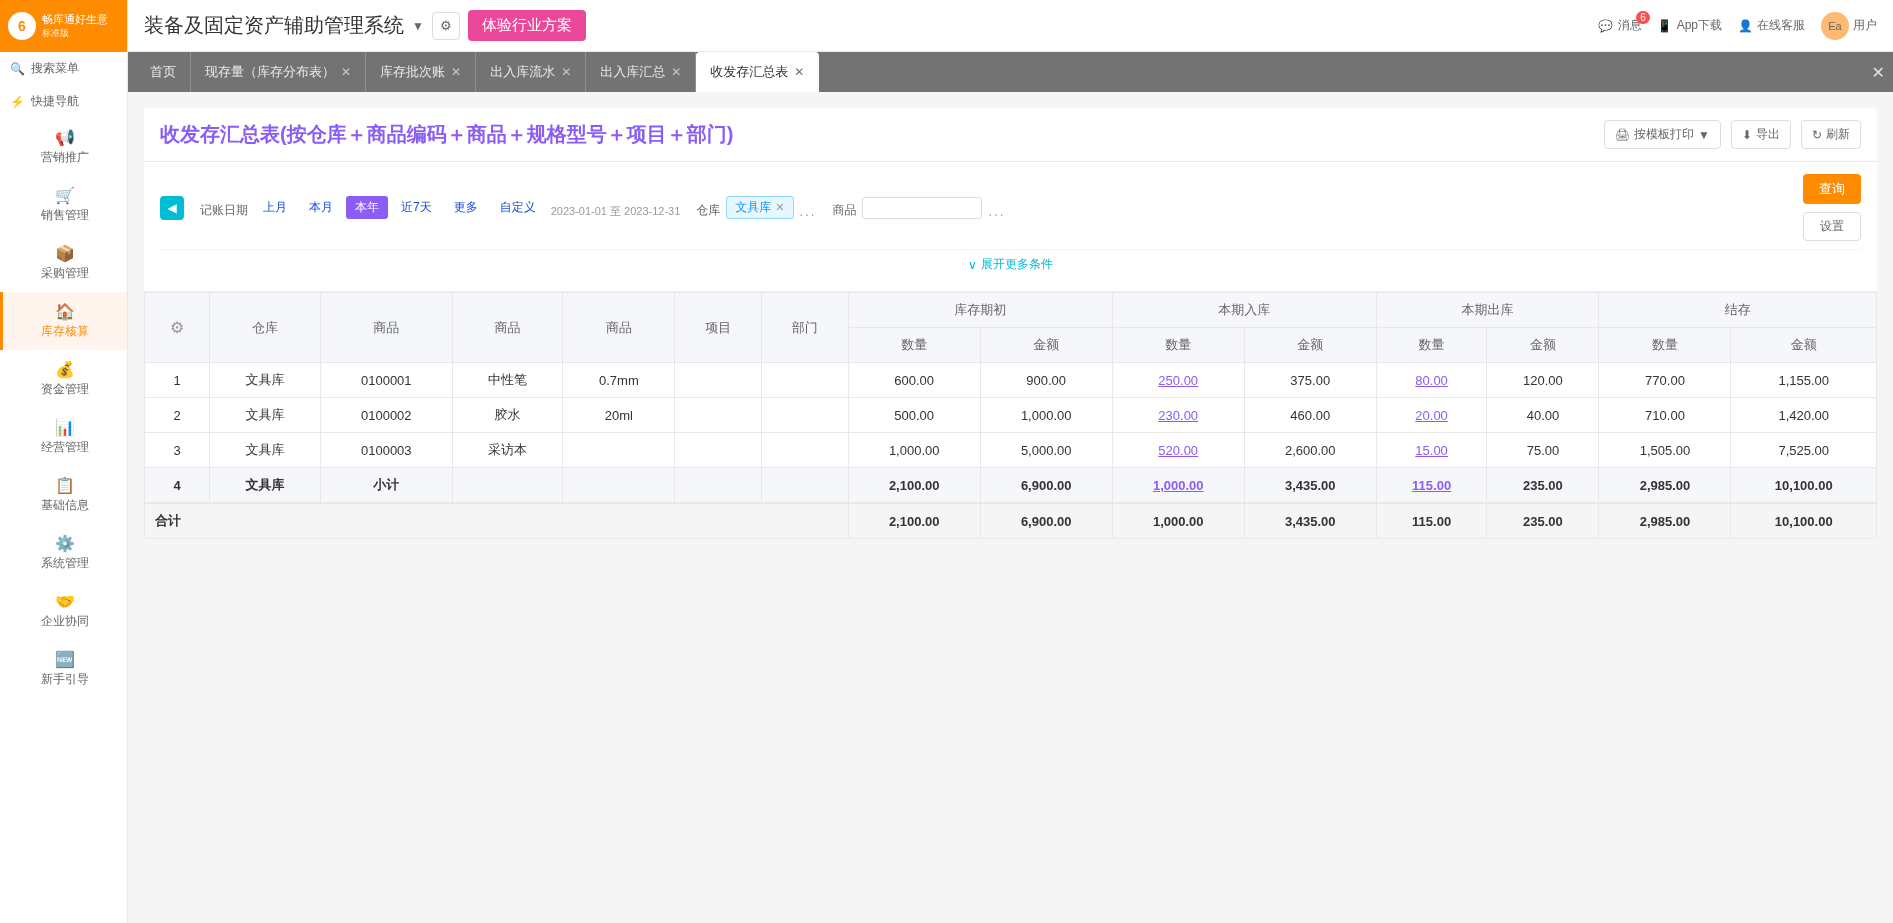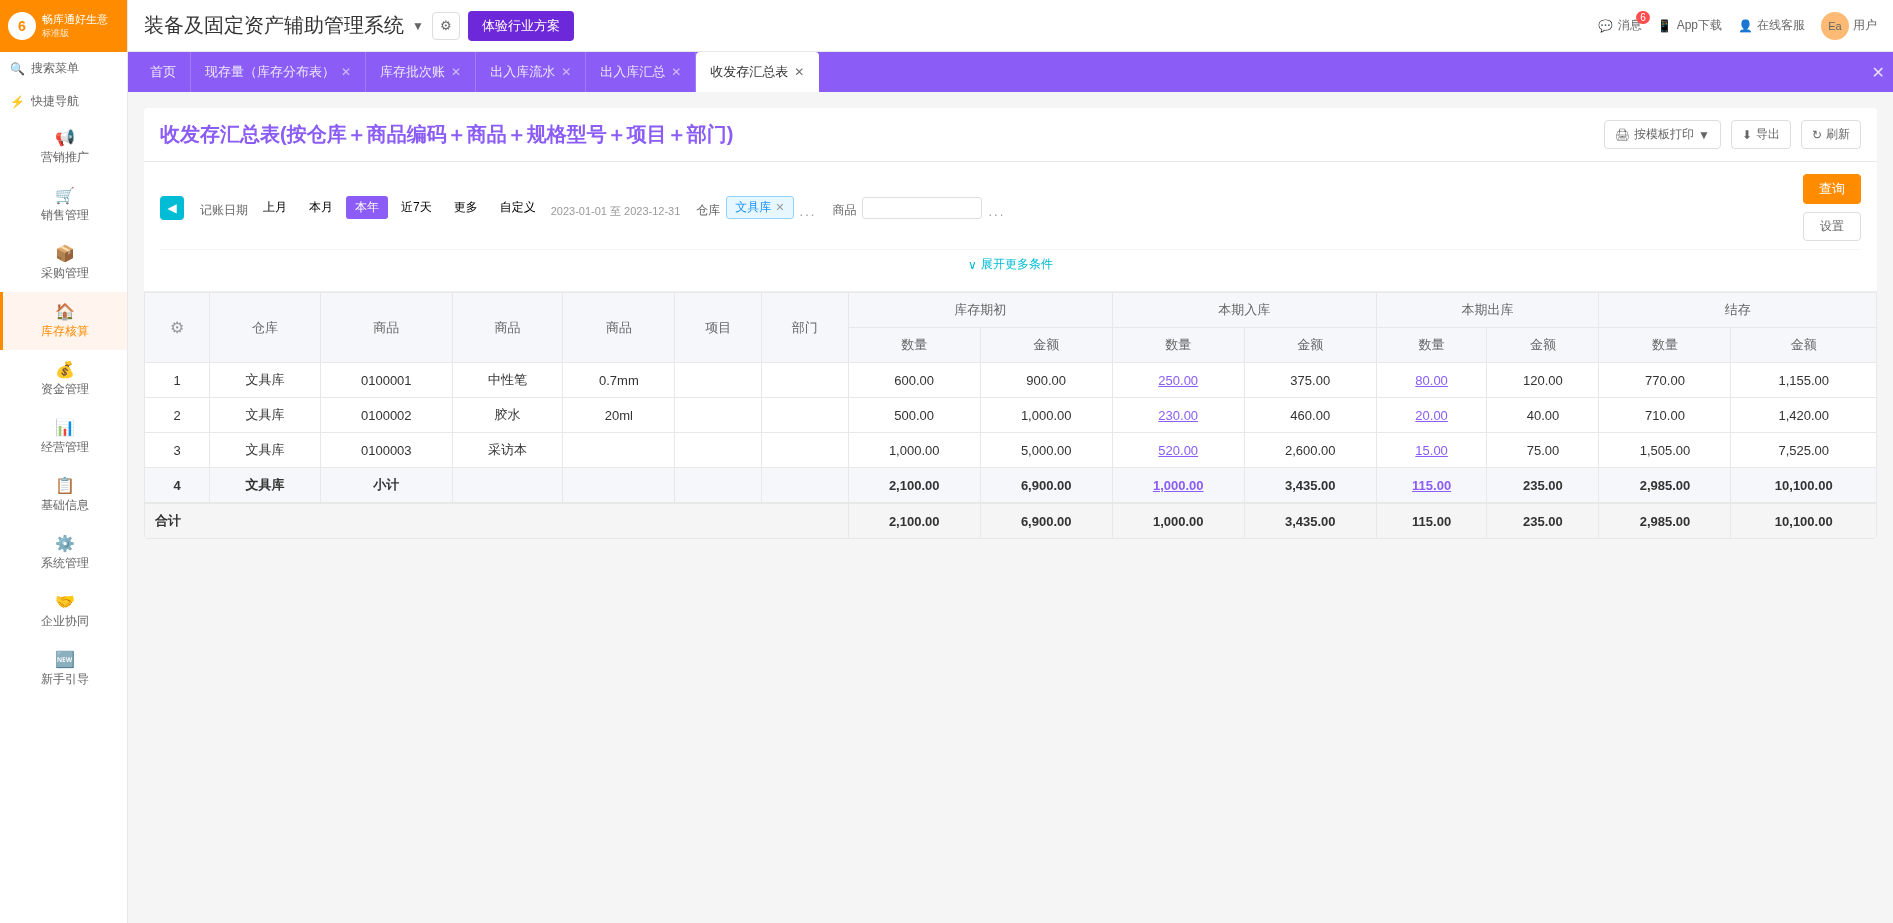--- a/index.html
+++ b/index.html
@@ -20,28 +20,28 @@
 
     
     .main { flex: 1; display: flex; flex-direction: column; overflow: hidden; }
 
     
     .topbar { height: 52px; background: #fff; border-bottom: 1px solid #e8e8e8; display: flex; align-items: center; justify-content: space-between; padding: 0 16px; flex-shrink: 0; }
     .topbar-left { display: flex; align-items: center; gap: 8px; }
     .topbar-title { font-size: 20px; color: #333; }
     .topbar-dropdown { color: #666; font-size: 12px; cursor: pointer; }
     .topbar-gear { width: 28px; height: 28px; border: 1px solid #ddd; border-radius: 4px; display: flex; align-items: center; justify-content: center; cursor: pointer; color: #666; }
-    .topbar-trial-btn { background: #6d28d9; color: #fff; border: none; padding: 6px 14px; border-radius: 4px; cursor: pointer; font-size: 13px; }
+    .topbar-trial-btn { background: #ec4899; color: #fff; border: none; padding: 6px 14px; border-radius: 4px; cursor: pointer; font-size: 15px; }
     .topbar-right { display: flex; align-items: center; gap: 16px; color: #666; font-size: 12px; }
     .topbar-right-item { display: flex; align-items: center; gap: 4px; cursor: pointer; position: relative; }
     .badge { background: #ff4d4f; color: #fff; border-radius: 10px; font-size: 10px; padding: 1px 4px; position: absolute; top: -6px; right: -8px; }
     .user-avatar { width: 28px; height: 28px; background: #fdba74; border-radius: 50%; display: flex; align-items: center; justify-content: center; font-size: 11px; color: #666; }
 
     
-    .tabbar { background: #8b5cf6; display: flex; align-items: center; padding: 0 8px; flex-shrink: 0; height: 40px; }
+    .tabbar { background: #737373; display: flex; align-items: center; padding: 0 8px; flex-shrink: 0; height: 40px; }
     .tab { display: flex; align-items: center; gap: 6px; padding: 0 14px; height: 40px; cursor: pointer; color: rgba(255,255,255,0.85); font-size: 13px; border-right: 1px solid rgba(255,255,255,0.2); }
     .tab.active { background: #fff; color: #333; border-radius: 4px 4px 0 0; }
     .tab-close { font-size: 12px; cursor: pointer; opacity: 0.7; }
     .tabbar-close-all { margin-left: auto; color: #fff; cursor: pointer; font-size: 16px; opacity: 0.8; }
 
     
     .page-content { flex: 1; background: #f5f5f5; overflow-y: auto; padding: 16px; }
 
     
     .page-title-bar { background: #fff; padding: 12px 16px; border-radius: 4px 4px 0 0; display: flex; align-items: center; justify-content: space-between; border-bottom: 1px solid #e8e8e8; }
@@ -50,21 +50,21 @@
     .btn-action { display: flex; align-items: center; gap: 4px; padding: 5px 10px; border: 1px solid #ddd; border-radius: 4px; cursor: pointer; font-size: 12px; color: #666; background: #fff; }
     .btn-refresh { display: flex; align-items: center; gap: 4px; padding: 5px 10px; border: 1px solid #ddd; border-radius: 4px; cursor: pointer; font-size: 12px; color: #666; background: #fff; }
 
     
     .filter-area { background: #fff; padding: 12px 16px; border-bottom: 1px solid #f0f0f0; }
     .filter-row { display: flex; align-items: center; gap: 16px; }
     .filter-toggle-btn { width: 24px; height: 24px; background: #00bcd4; color: #fff; display: flex; align-items: center; justify-content: center; border-radius: 4px; cursor: pointer; flex-shrink: 0; font-size: 12px; }
     .filter-group { display: flex; align-items: flex-end; gap: 6px; }
     .filter-label { color: #666; font-size: 12px; flex-shrink: 0; }
     .date-btns { display: flex; align-items: center; gap: 4px; }
-    .date-btn { padding: 2px 8px; border-radius: 3px; cursor: pointer; font-size: 12px; color: #000000; border: 1px solid transparent; }
+    .date-btn { padding: 2px 8px; border-radius: 3px; cursor: pointer; font-size: 12px; color: #1d4ed8; border: 1px solid transparent; }
     .date-btn.active { background: #8b5cf6; color: #fff; border-radius: 3px; }
     .date-range { font-size: 11px; color: #999; margin-top: 2px; }
     .warehouse-tag { display: flex; align-items: center; gap: 4px; background: #e6f7ff; border: 1px solid #91d5ff; border-radius: 3px; padding: 2px 8px; font-size: 12px; color: #1890ff; }
     .warehouse-tag-close { cursor: pointer; color: #999; font-size: 11px; }
     .filter-dots { color: #999; cursor: pointer; letter-spacing: 2px; }
     .expand-conditions { display: flex; align-items: center; justify-content: center; padding: 6px; color: #00bcd4; font-size: 12px; cursor: pointer; gap: 4px; border-top: 1px solid #f5f5f5; margin-top: 8px; }
 
     
     .query-btn { background: #ff8c00; color: #fff; border: none; padding: 6px 16px; border-radius: 4px; cursor: pointer; font-size: 13px; }
     .settings-btn { background: #fff; color: #666; border: 1px solid #ddd; padding: 5px 12px; border-radius: 4px; cursor: pointer; font-size: 12px; margin-top: 4px; }

